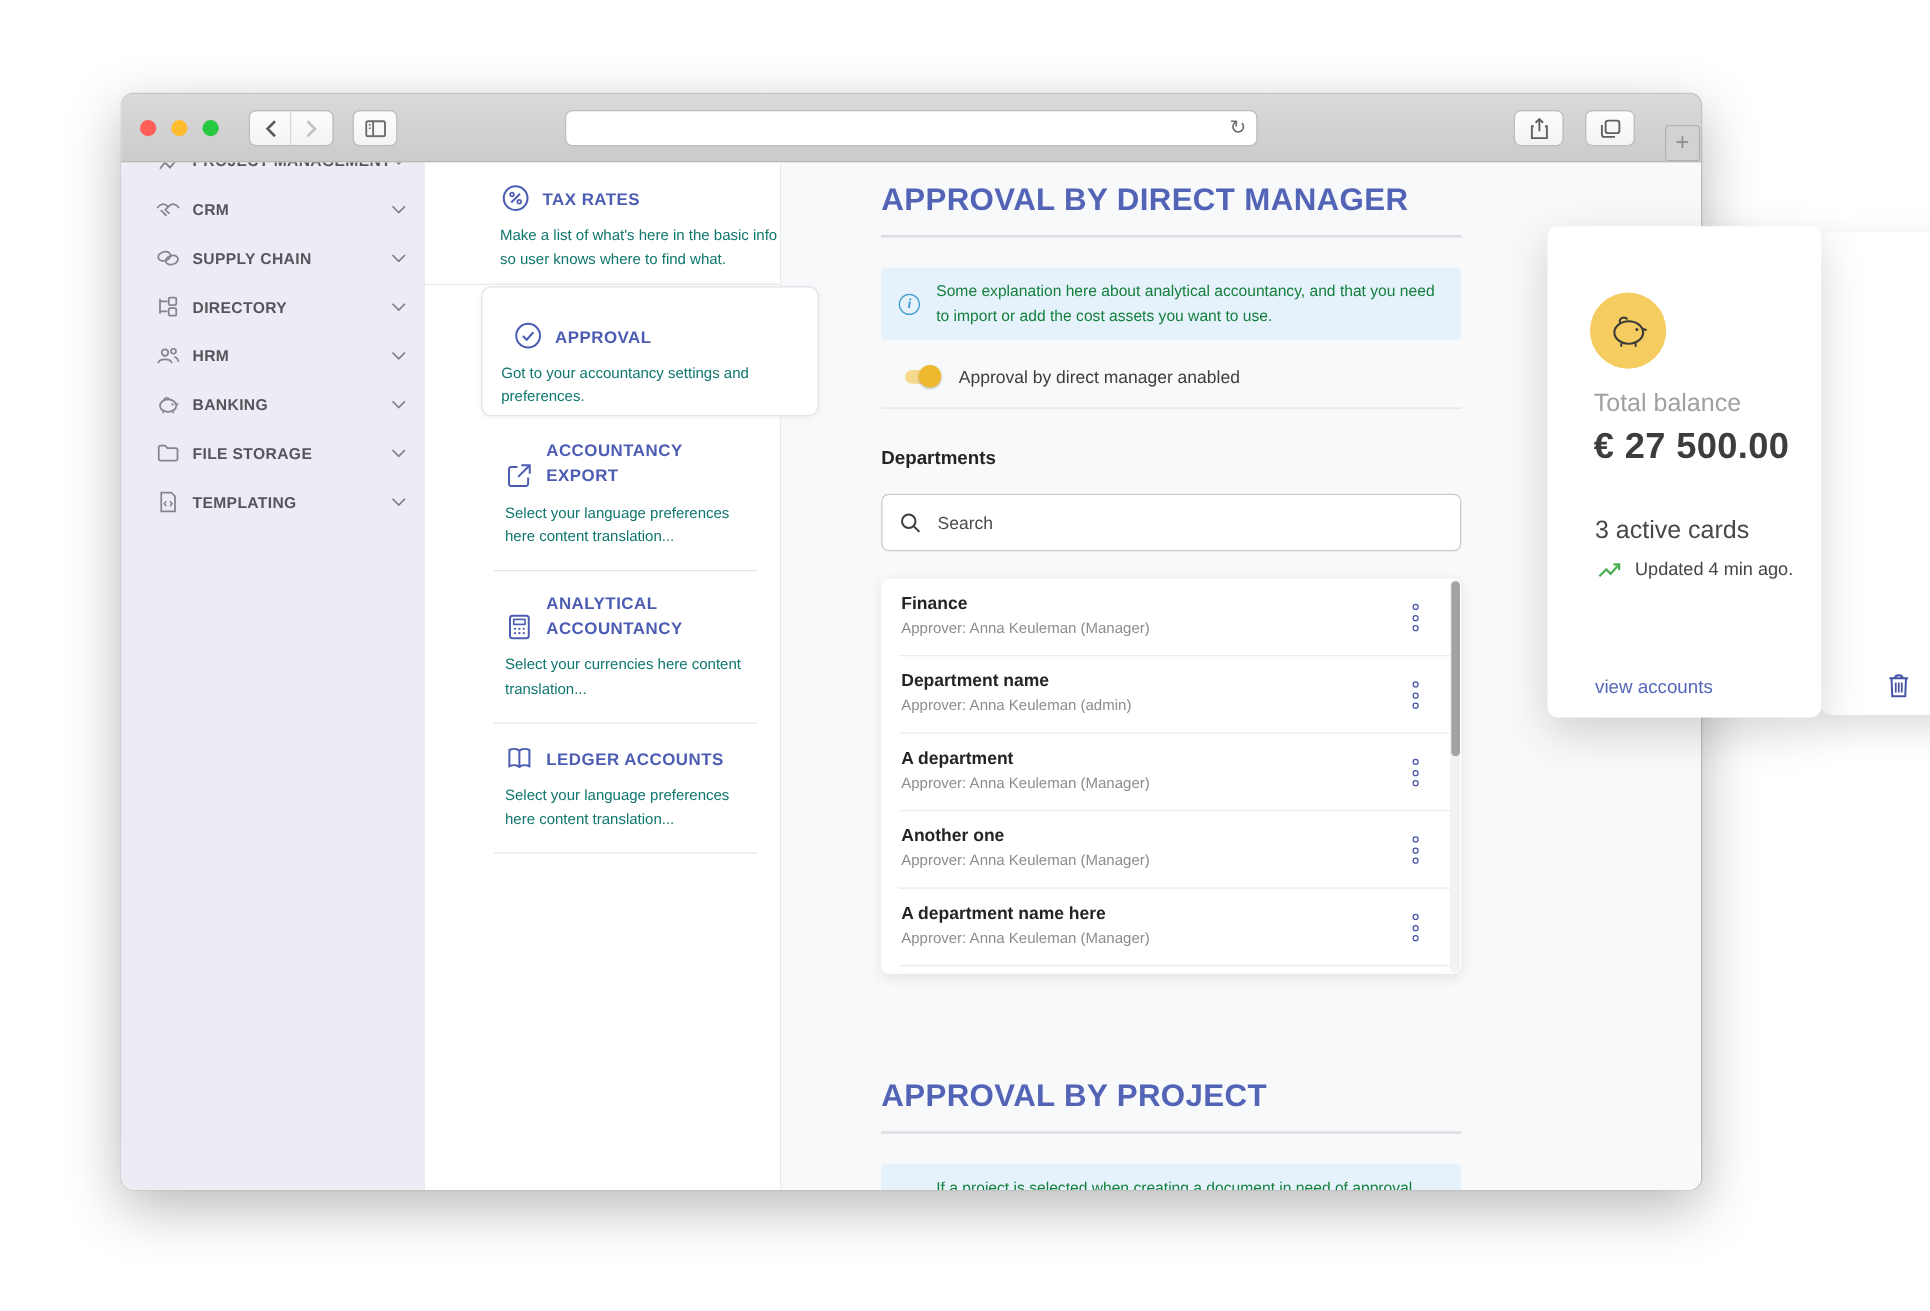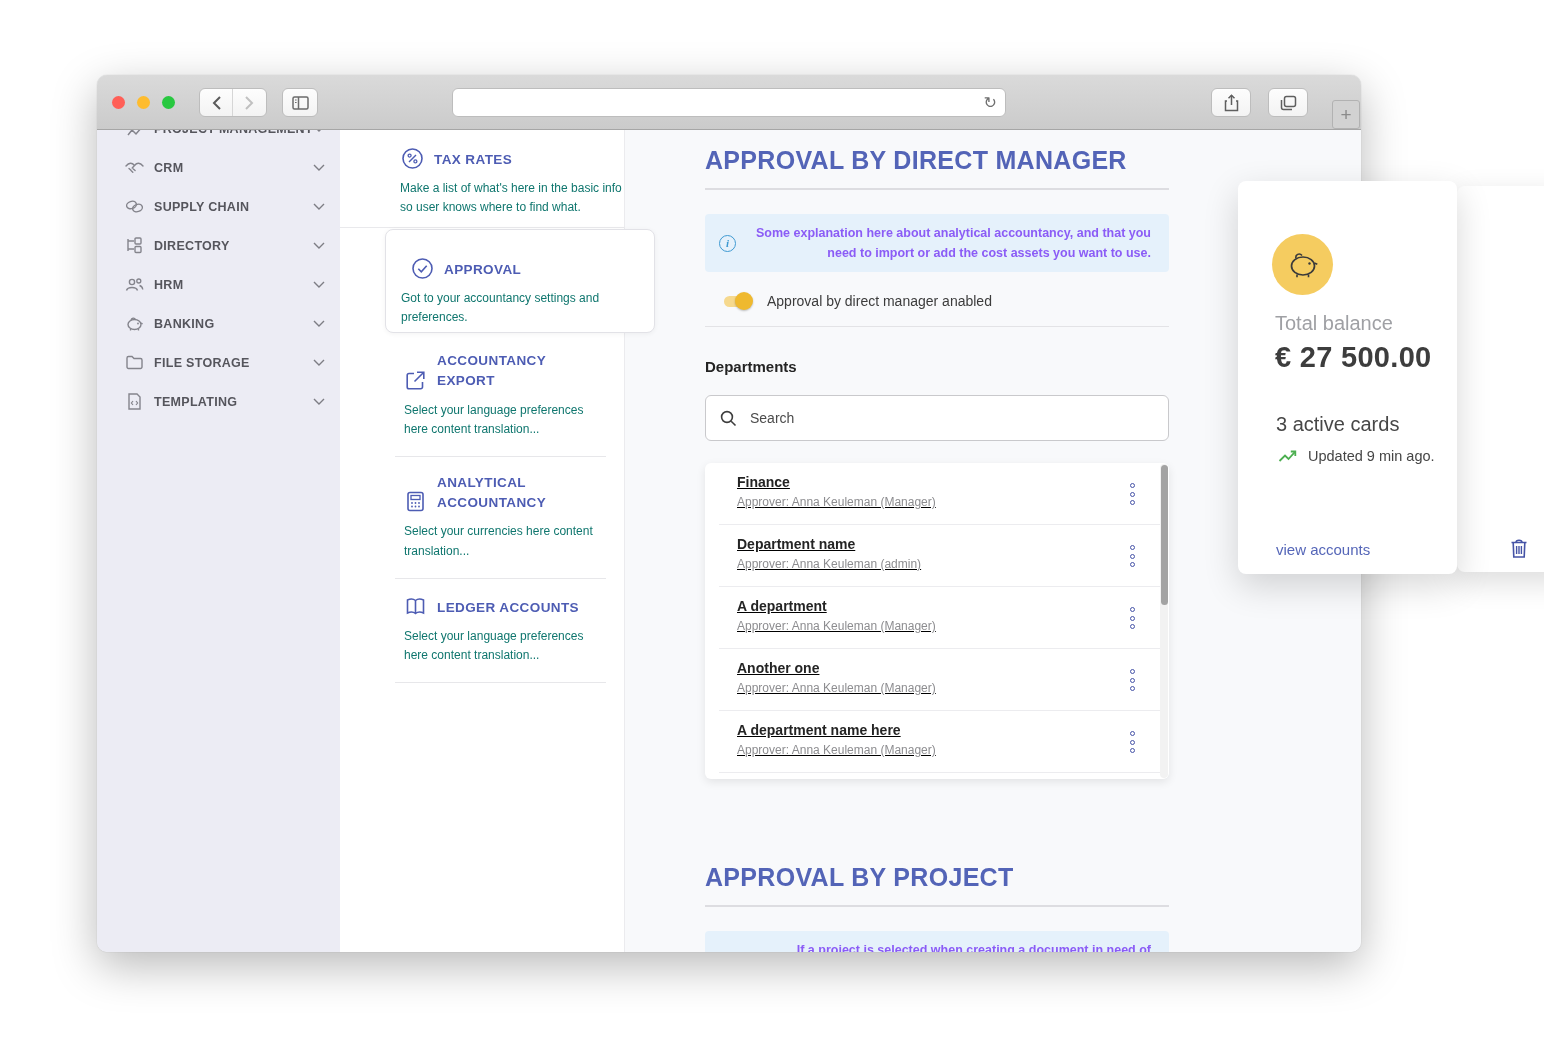--- a/index.html
+++ b/index.html
@@ -120,21 +120,21 @@
   .rule { height: 2px; background: #dddde1; margin-top: 13px; }
   .info-box {
     margin-top: 24px; background: #e5f1fb; border-radius: 4px;
     display: flex; align-items: center; gap: 13px; padding: 9px 18px 9px 14px;
   }
   .info-ico {
     flex: none; width: 17px; height: 17px; border: 1.5px solid #3f9ad2; border-radius: 50%;
     color: #3f9ad2; font-size: 11px; font-family: "Liberation Serif", serif; font-style: italic;
     display: flex; align-items: center; justify-content: center; font-weight: 700;
   }
-  .info-text { font-size: 12.5px; color: #8b5cf6; line-height: 1.6; font-weight: 700; text-align: right; }
+  .info-text { font-size: 12.5px; color: #15803d; line-height: 1.6; font-weight: 400; }
 
   .toggle-row { margin-top: 21px; display: flex; align-items: center; padding-left: 19px; }
   .toggle { position: relative; width: 27px; height: 11px; border-radius: 6px;
     background: #f6d98e; cursor: pointer; }
   .toggle-knob {
     position: absolute; right: -2px; top: -3.5px; width: 18px; height: 18px; border-radius: 50%;
     background: #efb92f; box-shadow: 0 1px 2px rgba(0,0,0,.25);
   }
   .toggle-label { margin-left: 16px; font-size: 14px; color: #3c3c3c; }
   .thin-rule { height: 1px; background: #e3e3e6; margin-top: 17px; }
@@ -149,21 +149,21 @@
   .search-input {
     border: 0; outline: none; background: transparent; margin-left: 13px; flex: 1;
     font-family: "Liberation Sans", sans-serif; font-size: 14px; color: #333;
   }
   .search-input::placeholder { color: #4b4b4b; opacity: 1; }
 
   .dept-card {
     margin-top: 22px; background: #fff; border-radius: 6px; position: relative;
     box-shadow: 0 3px 10px rgba(0,0,0,.09); height: 316px; overflow: hidden;
   }
-  .dept-row { height: 61px; position: relative; padding: 11px 0 0 32px; text-decoration: underline; }
+  .dept-row { height: 61px; position: relative; padding: 11px 0 0 16px; }
   .dept-name { font-size: 14px; font-weight: 700; color: #242424; }
   .dept-approver { font-size: 12px; color: #8d8d90; margin-top: 5px; }
   .row-divider { height: 1px; background: #ececef; margin: 0 8px 0 14px; }
   .kebab {
     position: absolute; right: 32px; top: 18px; display: flex; flex-direction: column;
     gap: 3.5px; cursor: pointer; padding: 2px;
   }
   .kebab i { width: 5px; height: 5px; border: 1.5px solid #4653a8; border-radius: 50%; display: block; }
   .scrollbar-track {
     position: absolute; right: 1px; top: 1px; bottom: 1px; width: 8px;
@@ -598,16 +598,16 @@
       </svg>
   </div>
   <div class="balance-label">Total balance</div>
   <div class="balance-amount">€ 27 500.00</div>
   <div class="active-cards">3 active cards</div>
   <div class="updated-row">
     <svg width="20" height="13" viewBox="0 0 20 13">
         <path d="M1.5 11 L7 5.5 L10.5 9 L17 1.8" fill="none" stroke="currentColor" stroke-width="1.8"></path>
         <path d="M12.8 1.5 H17.3 V6" fill="none" stroke="currentColor" stroke-width="1.8"></path>
       </svg>
-    <span class="updated-text">Updated 9 min ago.</span>
+    <span class="updated-text">Updated 4 min ago.</span>
   </div>
   <a class="view-accounts">view accounts</a>
 </div>
 
 </body></html>

